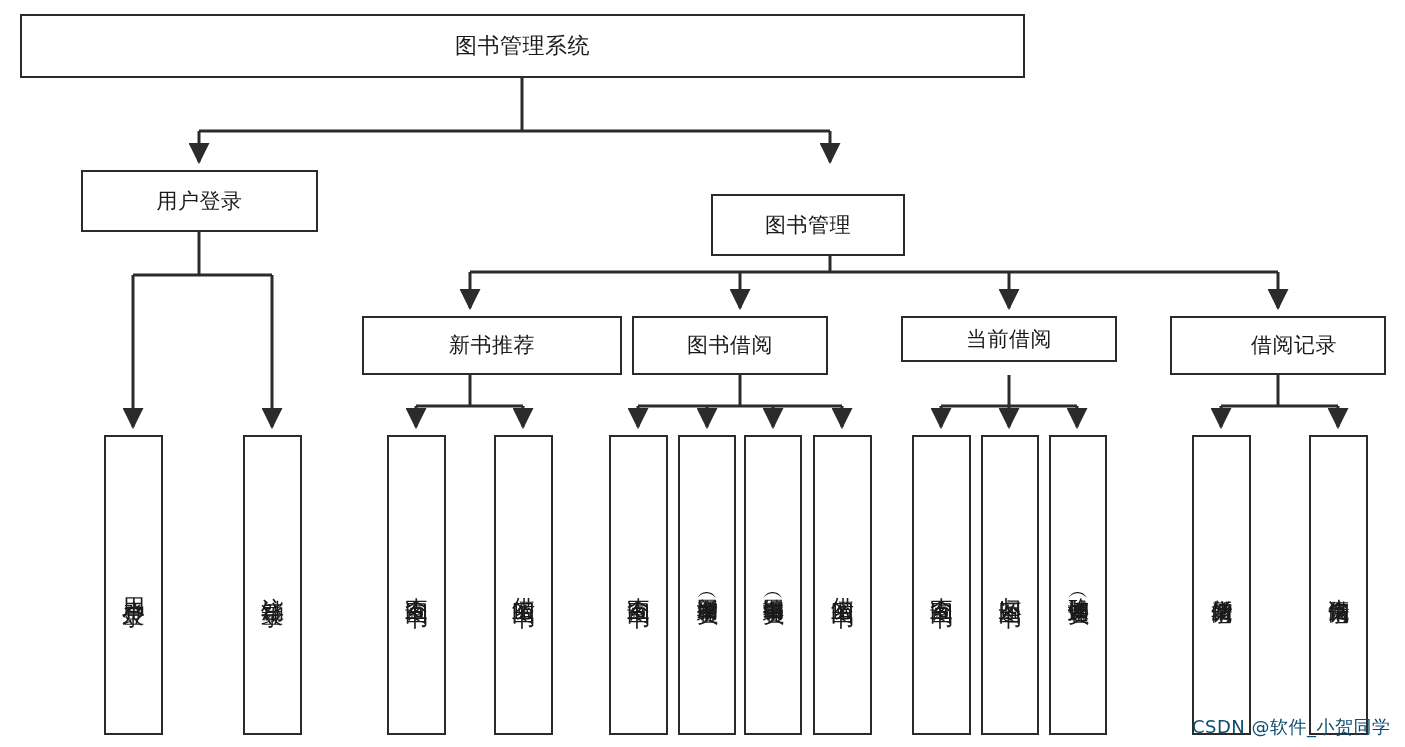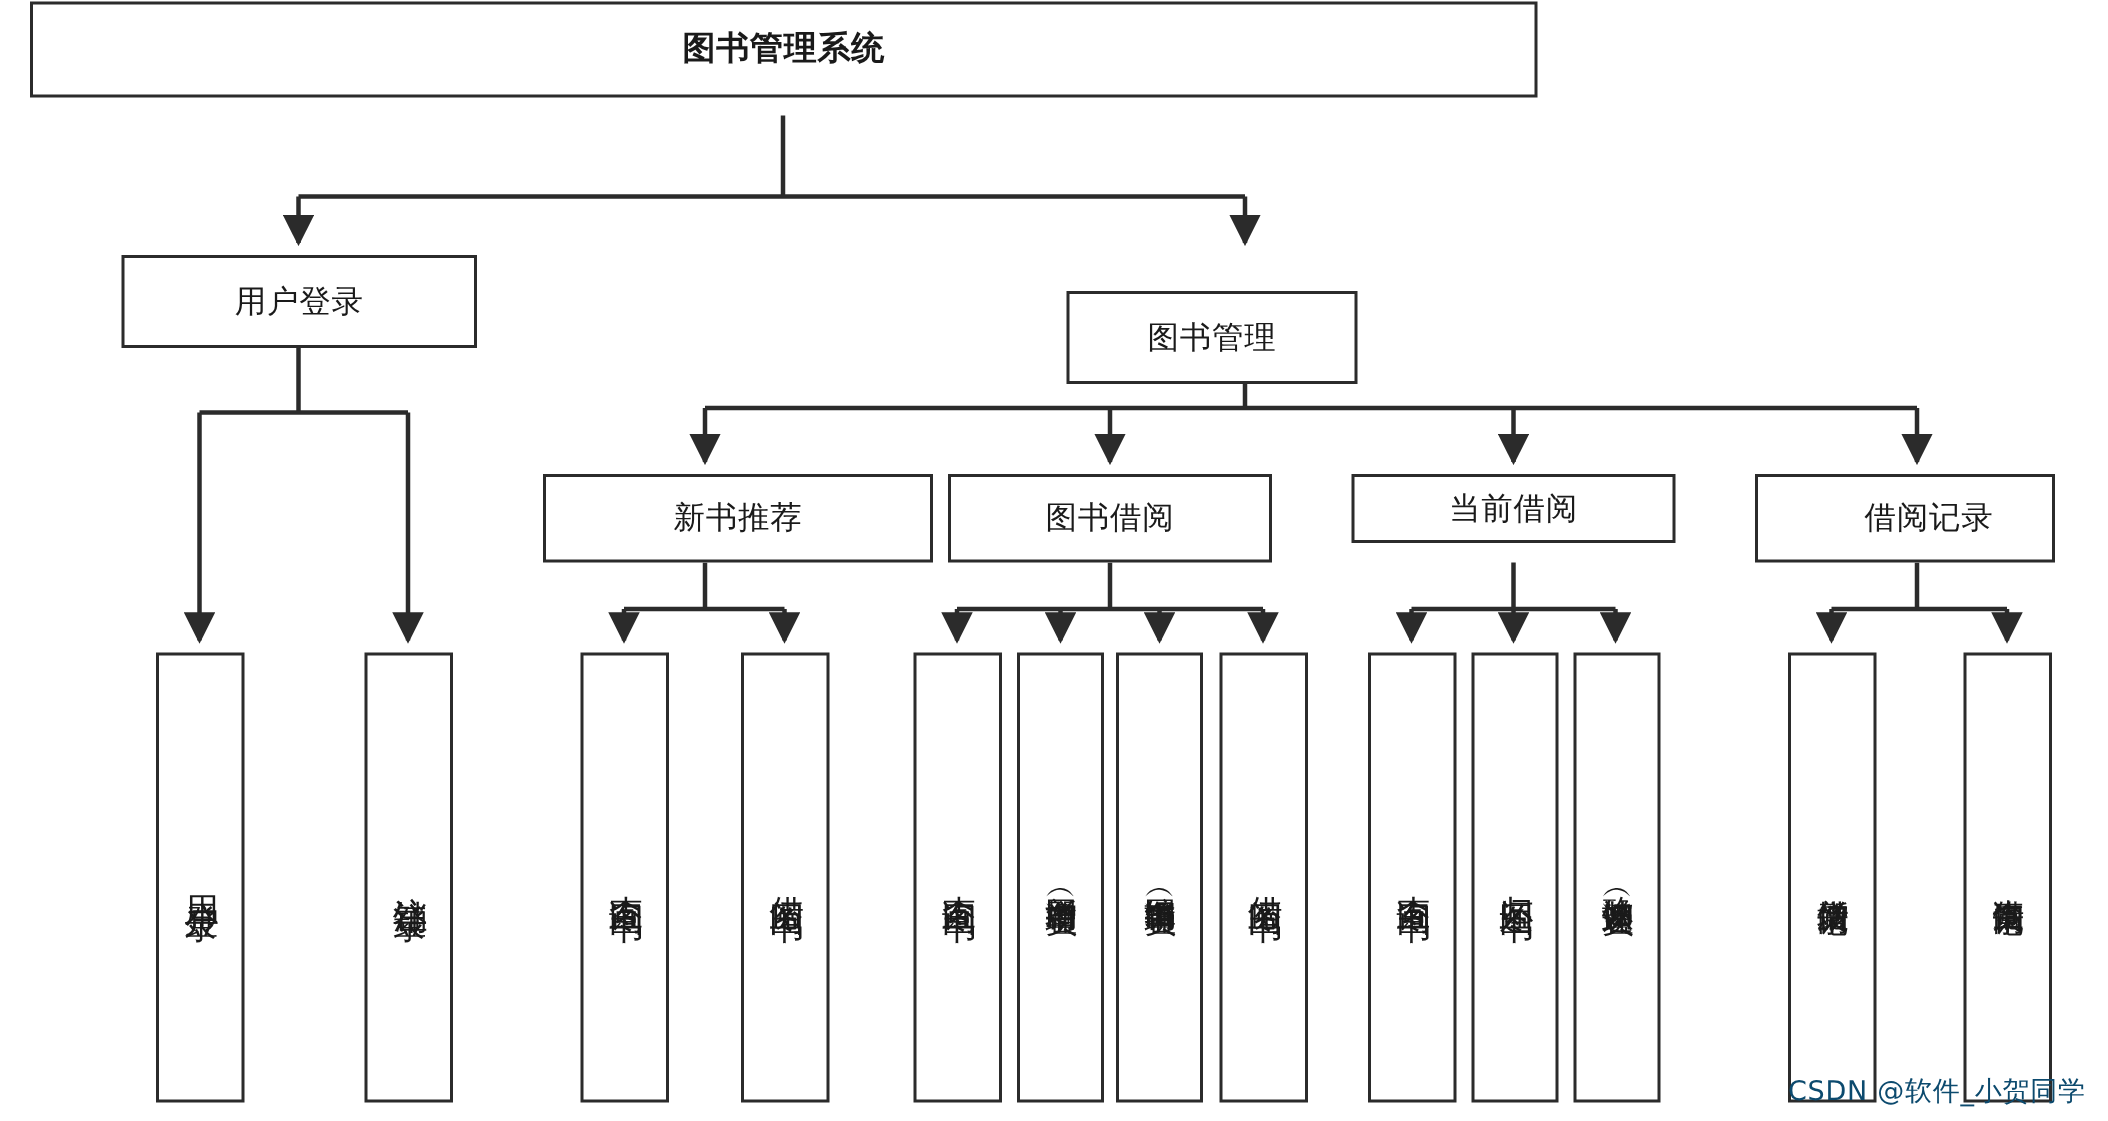--- a/index.html
+++ b/index.html
@@ -122,41 +122,41 @@
       <path d="M 1009 406 L 1009 427" marker-end="url(#arrow)"></path>
       <path d="M 1077 406 L 1077 427" marker-end="url(#arrow)"></path>
 
       <path d="M 1278 375 L 1278 406"></path>
       <path d="M 1221 406 L 1338 406"></path>
       <path d="M 1221 406 L 1221 427" marker-end="url(#arrow)"></path>
       <path d="M 1338 406 L 1338 427" marker-end="url(#arrow)"></path>
     </g>
   </svg>
 
-  <div class="node horiz root" style="left:20px; top:1px; width:1005px; height:64px;font-weight:bold;">
+  <div class="node horiz root" style="left:20px; top:14px; width:1005px; height:64px;">
     <span class="label">图书管理系统</span>
   </div>
 
   <div class="node horiz" style="left:81px; top:170px; width:237px; height:62px;">
     <span class="label">用户登录</span>
   </div>
   <div class="node horiz" style="left:711px; top:170px; width:194px; height:62px;margin-top:24px;">
     <span class="label">图书管理</span>
   </div>
 
   <div class="node horiz" style="left:362px; top:316px; width:260px; height:59px;">
     <span class="label">新书推荐</span>
   </div>
-  <div class="node horiz" style="left:632px; top:316px; width:216px; height:59px;">
+  <div class="node horiz" style="left:632px; top:316px; width:196px; height:59px;">
     <span class="label">图书借阅</span>
   </div>
   <div class="node horiz" style="left:901px; top:316px; width:216px; height:46px;">
     <span class="label">当前借阅</span>
   </div>
-  <div class="node horiz" style="left:1170px; top:316px; width:200px; height:59px;padding-left:32px;">
+  <div class="node horiz" style="left:1170px; top:316px; width:216px; height:59px;padding-left:32px;">
     <span class="label">借阅记录</span>
   </div>
 
   <div class="node vert" style="left:104px; top:435px; width:59px; height:300px;">
     <span class="label">用户登录</span>
   </div>
   <div class="node vert" style="left:243px; top:435px; width:59px; height:300px;">
     <span class="label">注销登录</span>
   </div>
 

